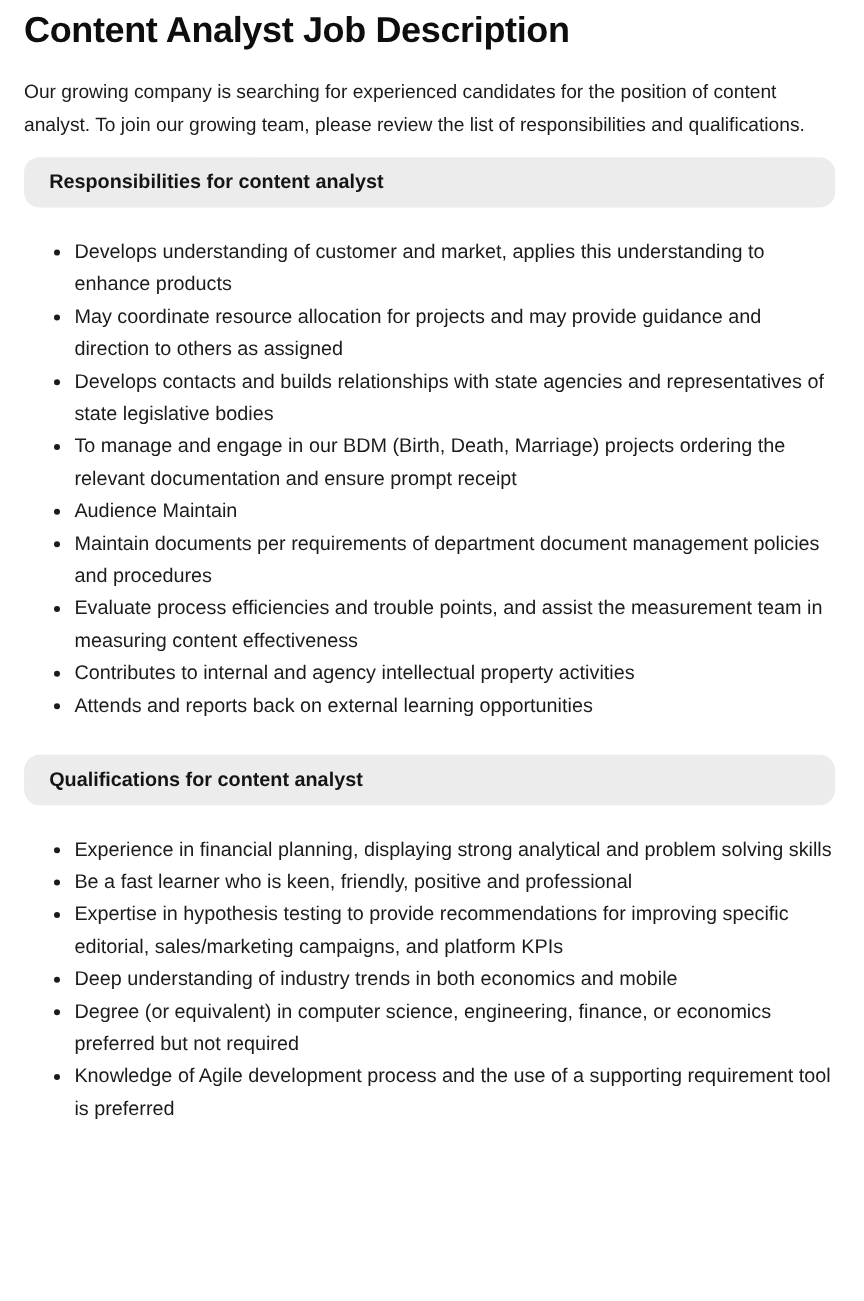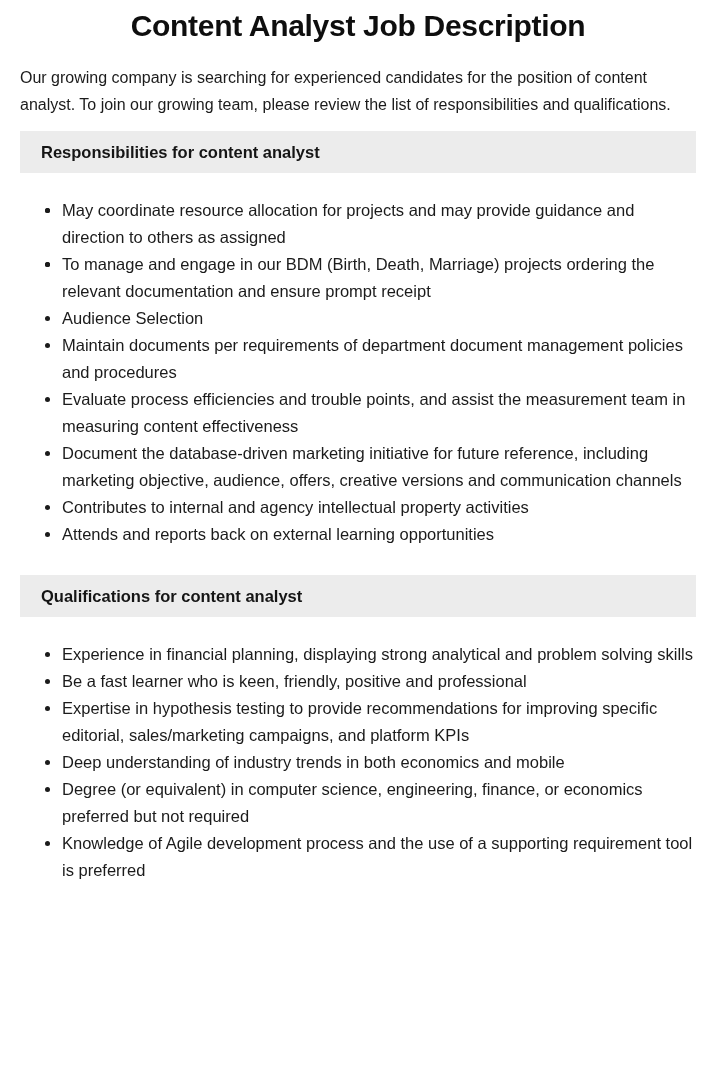--- a/index.html
+++ b/index.html
@@ -19,41 +19,41 @@
     width: 720px;
     padding: 6px 24px 30px 20px;
   }
   .doc-title {
     margin: 0;
     padding-top: 2px;
     font-size: 30px;
     line-height: 36px;
     font-weight: 700;
     letter-spacing: -0.3px;
-    text-align: center;
     color: #0e0e0e;
   }
   .intro {
     margin: 20px 0 0 0;
     font-size: 16px;
     line-height: 27px;
     color: #1b1b1b;
   }
   .section {
     margin-top: 13px;
   }
   .section-heading {
     box-sizing: border-box;
     margin: 0;
     background: #ececec;
     padding: 12px 12px 12px 21px;
     font-size: 16.5px;
     line-height: 18px;
     font-weight: 700;
     color: #151515;
+    border-radius: 13px;
   }
   ul.bullet-list {
     list-style: none;
     margin: 24px 0 27px 0;
     padding: 0 0 0 25px;
   }
   ul.bullet-list li {
     position: relative;
     padding-left: 17px;
     font-size: 16.5px;
@@ -75,28 +75,27 @@
 
 <div class="page">
 
   <h1 class="doc-title">Content Analyst Job Description</h1>
 
   <p class="intro">Our growing company is searching for experienced candidates for the position of content analyst. To join our growing team, please review the list of responsibilities and qualifications.</p>
 
   <div class="section">
     <div class="section-heading">Responsibilities for content analyst</div>
     <ul class="bullet-list">
-        <li><span class="dot"></span></li>
+        <li><span class="dot"></span><span>Develops understanding of customer and market, applies this understanding to enhance products</span></li>
         <li><span class="dot"></span><span>May coordinate resource allocation for projects and may provide guidance and direction to others as assigned</span></li>
-        <li><span class="dot"></span></li>
+        <li><span class="dot"></span><span>Develops contacts and builds relationships with state agencies and representatives of state legislative bodies</span></li>
         <li><span class="dot"></span><span>To manage and engage in our BDM (Birth, Death, Marriage) projects ordering the relevant documentation and ensure prompt receipt</span></li>
-        <li><span class="dot"></span><span>Audience Selection</span></li>
+        <li><span class="dot"></span><span>Audience Maintain</span></li>
         <li><span class="dot"></span><span>Maintain documents per requirements of department document management policies and procedures</span></li>
         <li><span class="dot"></span><span>Evaluate process efficiencies and trouble points, and assist the measurement team in measuring content effectiveness</span></li>
-        <li><span class="dot"></span><span>Document the database-driven marketing initiative for future reference, including marketing objective, audience, offers, creative versions and communication channels</span></li>
         <li><span class="dot"></span><span>Contributes to internal and agency intellectual property activities</span></li>
         <li><span class="dot"></span><span>Attends and reports back on external learning opportunities</span></li>
       </ul>
   </div>
 
   <div class="section">
     <div class="section-heading">Qualifications for content analyst</div>
     <ul class="bullet-list">
         <li><span class="dot"></span><span>Experience in financial planning, displaying strong analytical and problem solving skills</span></li>
         <li><span class="dot"></span><span>Be a fast learner who is keen, friendly, positive and professional</span></li>

